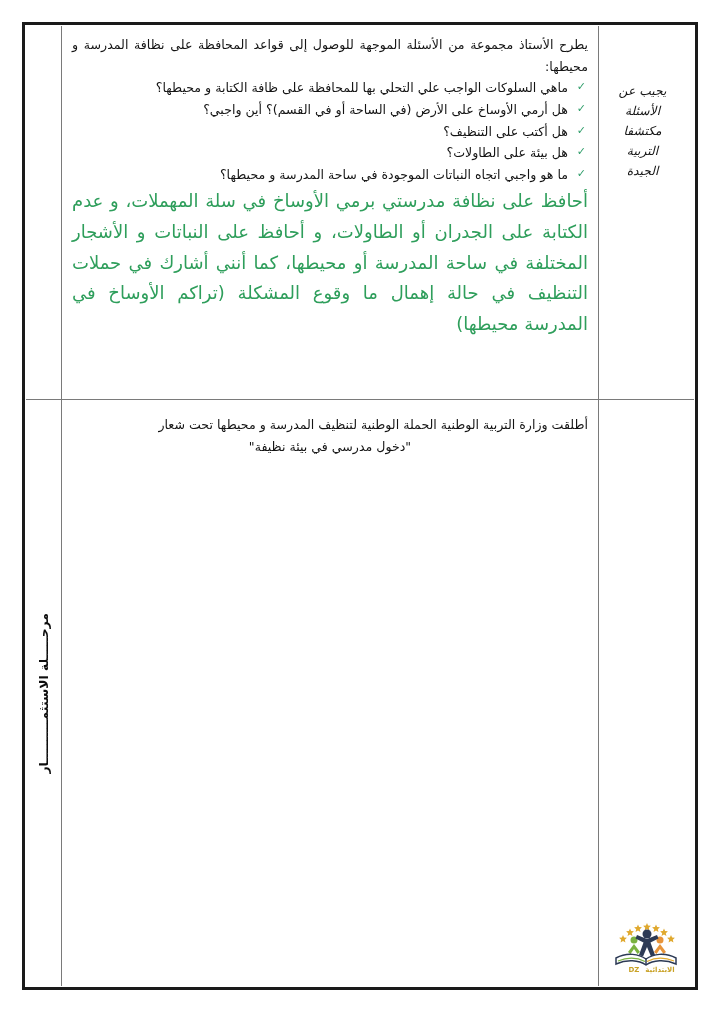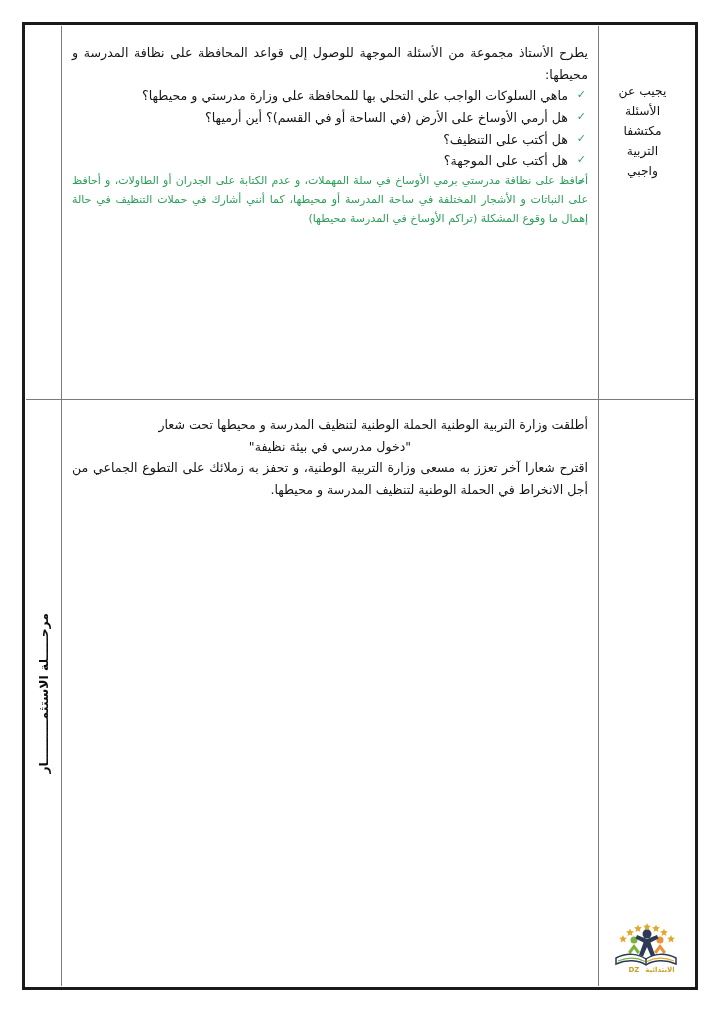--- a/index.html
+++ b/index.html
@@ -129,21 +129,21 @@
   .check {
     position: absolute;
     right: 2px;
     top: 0.10em;
     font-size: 11px;
     color: #2f9e6a;
     line-height: 1.72;
   }
 
   .answer {
-    font-size: 11px;
+    font-size: 18px;
     line-height: 1.72;
     color: #2e9e5b;
     margin: 0;
     text-align: justify;
     text-align-last: right;
   }
 
   
   .phase-label-wrap {
     position: absolute;
@@ -183,51 +183,52 @@
 
   <div class="doc-table">
     <div class="doc-table-inner">
 
       <div class="col-divider c1"></div>
       <div class="col-divider c2"></div>
 
       <div class="row-divider"></div>
 
       <div class="cell behavior-col" style="top:0; height:373px;">
-        <div style="position:absolute; top:56px; left:0; right:8px;">
+        <div style="position:absolute; top:56px; left:0; right:8px;font-style:italic;">
           <div class="behavior-text">يجيب عن</div>
           <div class="behavior-text">الأسئلة مكتشفا</div>
           <div class="behavior-text">التربية</div>
-          <div class="behavior-text">واجبي</div>
+          <div class="behavior-text">الجيدة</div>
         </div>
       </div>
 
-      <div class="cell content-col" style="top:8px; height:373px; padding:8px 10px 0 10px;">
+      <div class="cell content-col" style="top:0; height:373px; padding:8px 10px 0 10px;">
 
         <p class="para">يطرح الأستاذ مجموعة من الأسئلة الموجهة للوصول إلى قواعد المحافظة على نظافة المدرسة و محيطها:</p>
 
         <ul class="qlist">
           <li>
             <span class="check">✓</span>
-            <span>ماهي السلوكات الواجب علي التحلي بها للمحافظة على وزارة مدرستي و محيطها؟</span>
-          </li>
-          <li class="short">
-            <span class="check">✓</span>
-            <span>هل أرمي الأوساخ على الأرض (في الساحة أو في القسم)؟ أين أرميها؟</span>
+            <span>ماهي السلوكات الواجب علي التحلي بها للمحافظة على ظافة الكتابة و محيطها؟</span>
+          </li>
+          <li class="short">
+            <span class="check">✓</span>
+            <span>هل أرمي الأوساخ على الأرض (في الساحة أو في القسم)؟ أين واجبي؟</span>
           </li>
           <li class="short">
             <span class="check">✓</span>
             <span>هل أكتب على التنظيف؟</span>
           </li>
           <li class="short">
             <span class="check">✓</span>
-            <span>هل أكتب على الموجهة؟</span>
-          </li>
-          <li class="short">
-            <span class="check">✓</span>
+            <span>هل بيئة على الطاولات؟</span>
+          </li>
+          <li class="short">
+            <span class="check">✓</span>
+            <span>ما هو واجبي اتجاه النباتات الموجودة في ساحة المدرسة و محيطها؟</span>
           </li>
         </ul>
 
         <p class="answer">أحافظ على نظافة مدرستي برمي الأوساخ في سلة المهملات، و عدم الكتابة على الجدران أو الطاولات، و أحافظ على النباتات و الأشجار المختلفة في ساحة المدرسة أو محيطها، كما أنني أشارك في حملات التنظيف في حالة إهمال ما وقوع المشكلة (تراكم الأوساخ في المدرسة محيطها)</p>
       </div>
 
       <div class="cell phase-col" style="top:0; height:373px;"></div>
 
       <div class="cell behavior-col" style="top:374px; bottom:0;">
 
@@ -268,21 +269,20 @@
 
             <text x="104" y="120" text-anchor="middle" font-family="DejaVu Sans, sans-serif" font-size="14" font-weight="bold" fill="#c9a227">الابتدائية</text>
             <text x="52" y="120" text-anchor="middle" font-family="DejaVu Sans, sans-serif" font-size="14" font-weight="bold" fill="#c9a227">DZ</text>
           </svg>
         </div>
       </div>
 
       <div class="cell content-col" style="top:374px; bottom:0; padding:14px 10px 0 10px;">
         <p class="para">أطلقت وزارة التربية الوطنية الحملة الوطنية لتنظيف المدرسة و محيطها تحت شعار</p>
         <p class="para center-last">"دخول مدرسي في بيئة نظيفة"</p>
-        <p class="para">اقترح شعارا آخر تعزز به مسعى وزارة التربية الوطنية، و تحفز به زملائك على التطوع الجماعي من أجل الانخراط في الحملة الوطنية لتنظيف المدرسة و محيطها.</p>
       </div>
 
       <div class="cell phase-col" style="top:374px; bottom:0;">
         <div class="phase-label-wrap">
           <span class="phase-label">مرحـــــلة الاستثمــــــــــار</span>
         </div>
       </div>
 
     </div>
   </div>

